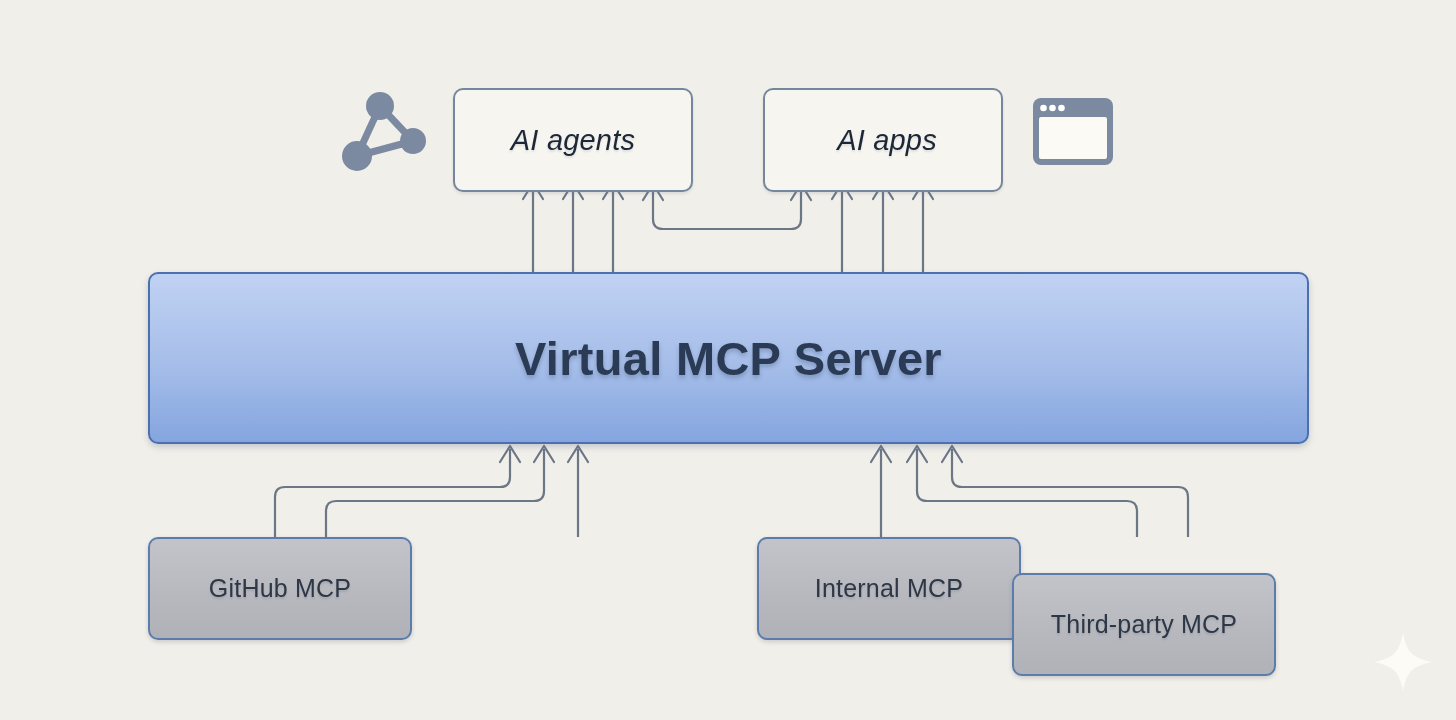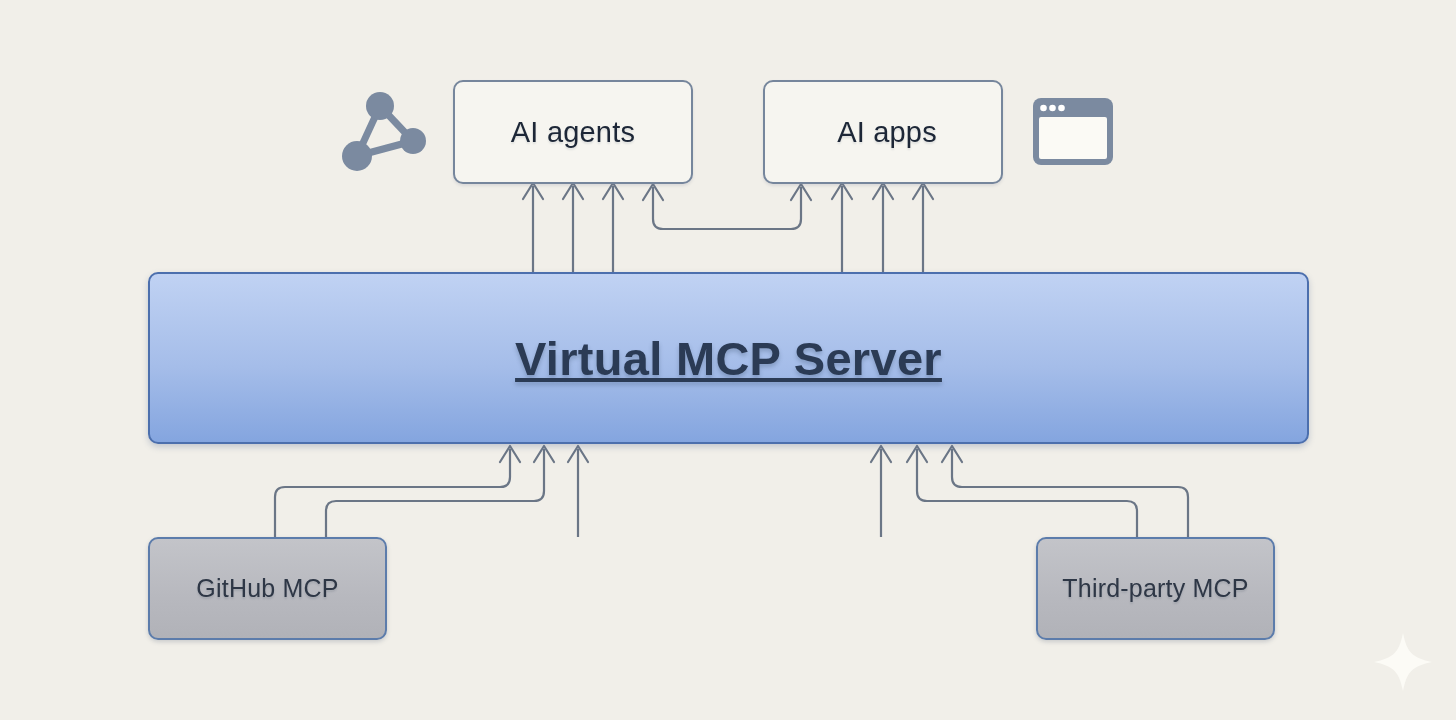--- a/index.html
+++ b/index.html
@@ -19,24 +19,25 @@
     position: absolute;
     display: flex;
     align-items: center;
     justify-content: center;
     box-sizing: border-box;
     border-radius: 10px;
   }
   .client-node {
     width: 240px;
     height: 104px;
-    top: 80px;
+    top: 88px;
     background: #f6f5f0;
     border: 2px solid #76869c;
     box-shadow: 0 2px 3px rgba(120,130,150,0.18);
+    font-style: italic;
   }
   .client-node .label {
     font-size: 29px;
     color: #1d2737;
     letter-spacing: 0.2px;
     text-shadow: 0 2px 2px rgba(60,70,90,0.12);
   }
   #node-ai-agents { left: 453px; }
   #node-ai-apps   { left: 763px; padding-left: 8px; }
   .hub-node {
@@ -47,40 +48,39 @@
     background: linear-gradient(180deg, #c0d2f3 0%, #a5bde9 55%, #84a5df 100%);
     border: 2px solid #4c6fad;
     box-shadow: 0 3px 6px rgba(90,110,150,0.30);
   }
   .hub-node .label {
     font-size: 47px;
     font-weight: bold;
     color: #2b3b55;
     letter-spacing: 0.3px;
     text-shadow: 0 3px 4px rgba(40,60,90,0.28);
-    text-decoration: underline;
   }
   .server-node {
-    width: 239px;
+    width: 264px;
     height: 103px;
     top: 537px;
     background: linear-gradient(180deg, #c3c4c9 0%, #b7b8be 60%, #b1b2b8 100%);
     border: 2px solid #5c7cab;
     box-shadow: 0 2px 4px rgba(100,110,130,0.28);
   }
   .server-node .label {
     font-size: 25px;
     color: #2e3746;
     letter-spacing: 0.2px;
     text-shadow: 0 2px 2px rgba(50,60,80,0.15);
   }
   #node-github-mcp   { left: 148px; }
   #node-airtable-mcp { left: 453px; }
   #node-internal-mcp { left: 757px; }
-  #node-third-party-mcp { left: 1036px; }
+  #node-third-party-mcp { left: 1012px; margin-top: 36px; }
 </style>
 </head>
 <body>
 
 <div class="stage">
 
   <svg class="layer" width="1456" height="720" viewBox="0 0 1456 720">
     <defs>
       <path id="chevron" d="M -10 16 L 0 0 L 10 16" fill="none" stroke="#6b7686" stroke-width="2.2" stroke-linecap="round" stroke-linejoin="round"></path>
     </defs>
@@ -167,18 +167,21 @@
 
   <div class="node hub-node" id="node-virtual-mcp-server">
     <span class="label">Virtual MCP Server</span>
   </div>
 
   <div class="node server-node" id="node-github-mcp">
     <span class="label">GitHub MCP</span>
   </div>
 
 
+  <div class="node server-node" id="node-internal-mcp">
+    <span class="label">Internal MCP</span>
+  </div>
 
   <div class="node server-node" id="node-third-party-mcp">
     <span class="label">Third-party MCP</span>
   </div>
 
 </div>
 
 </body></html>

